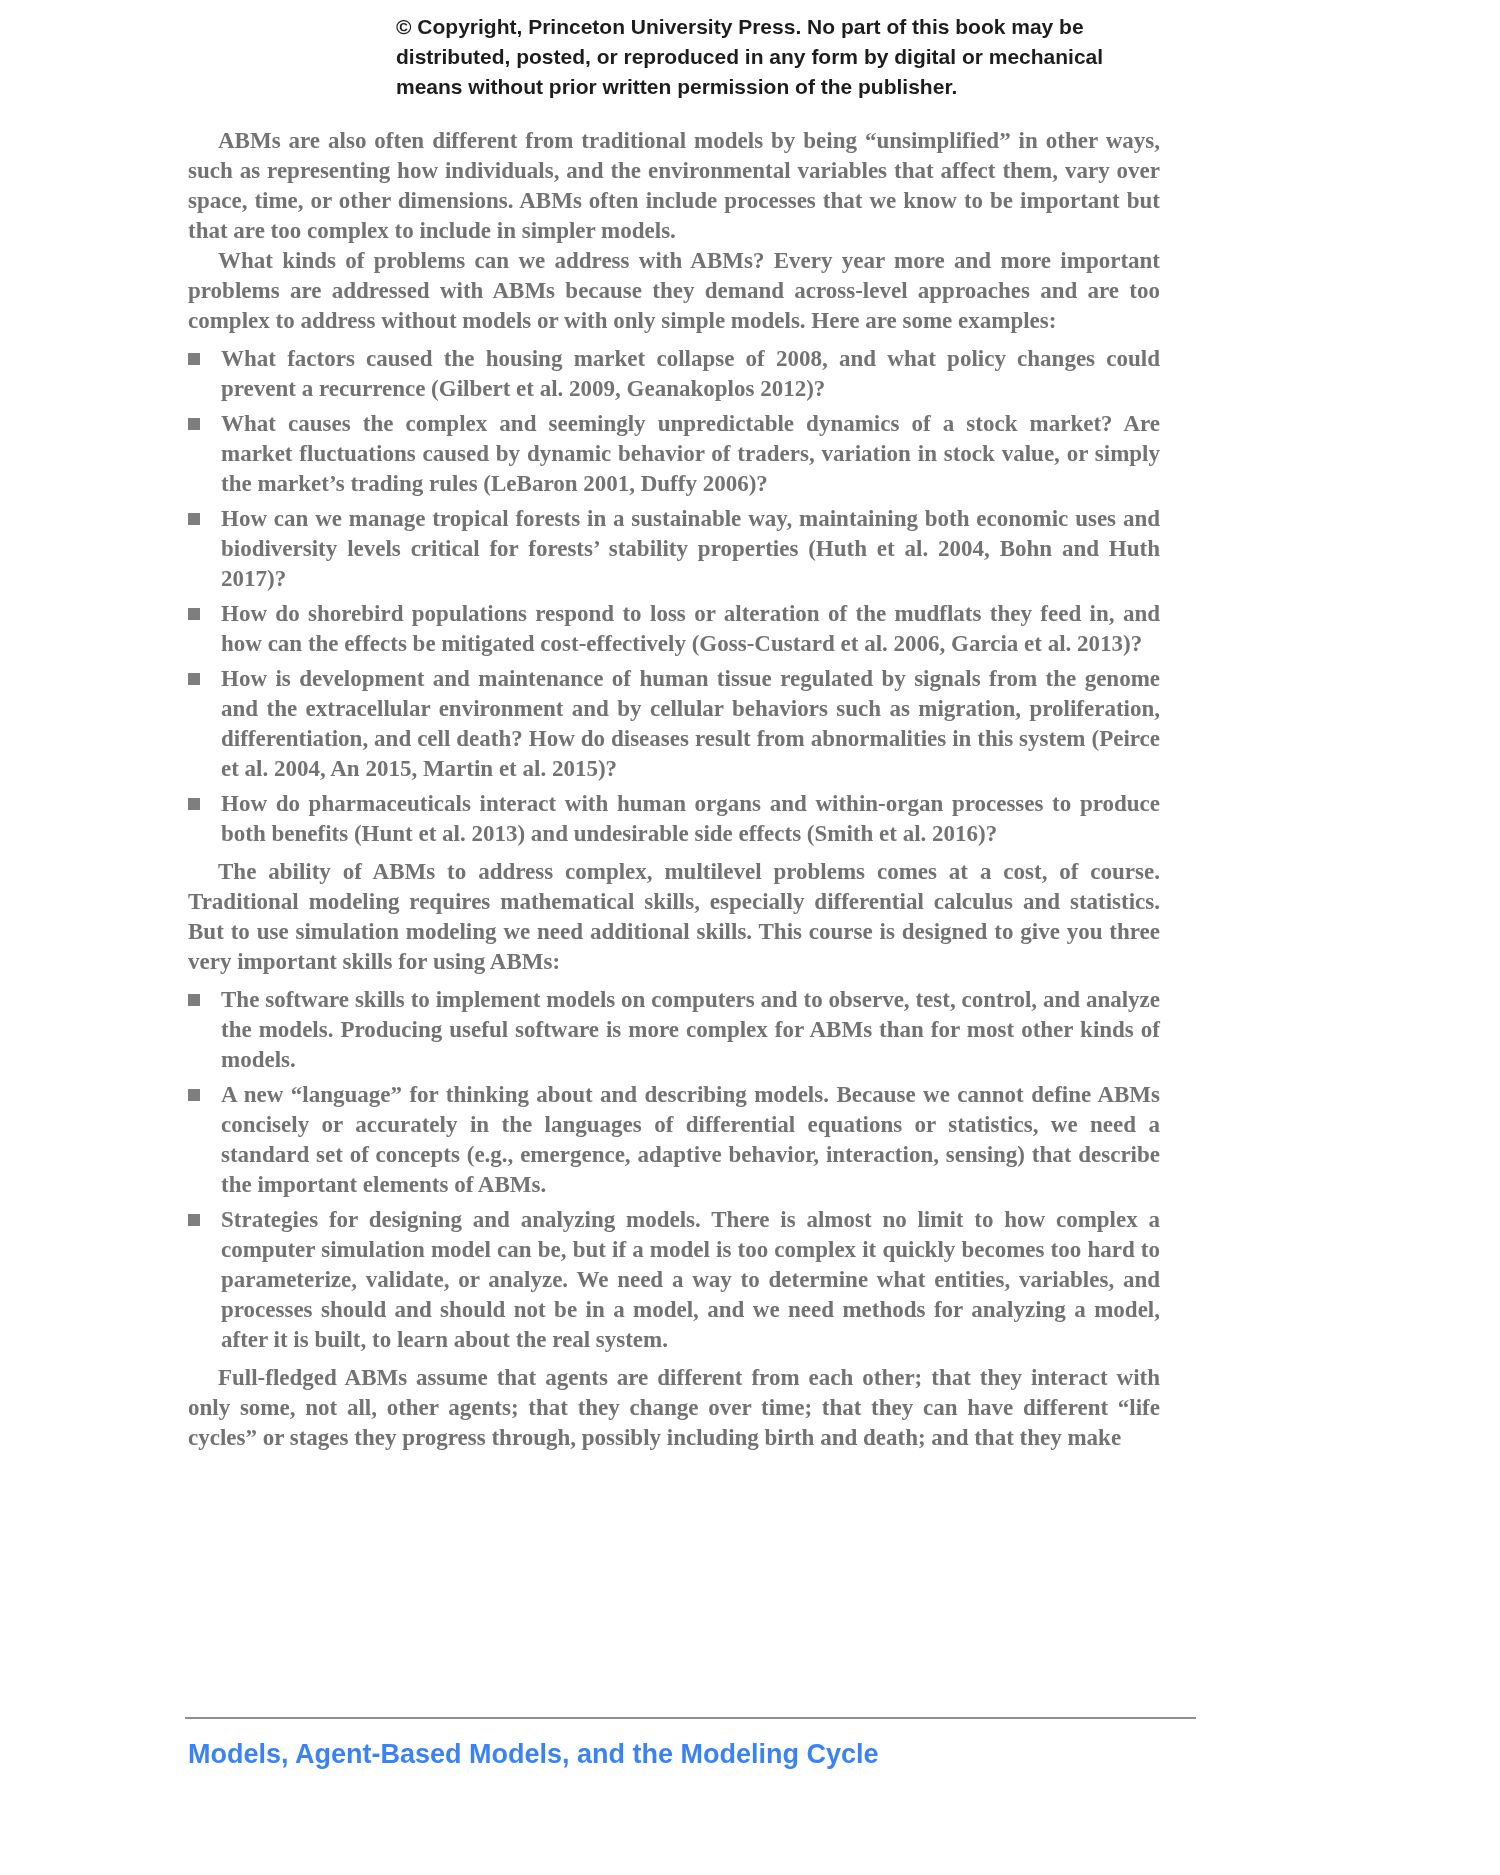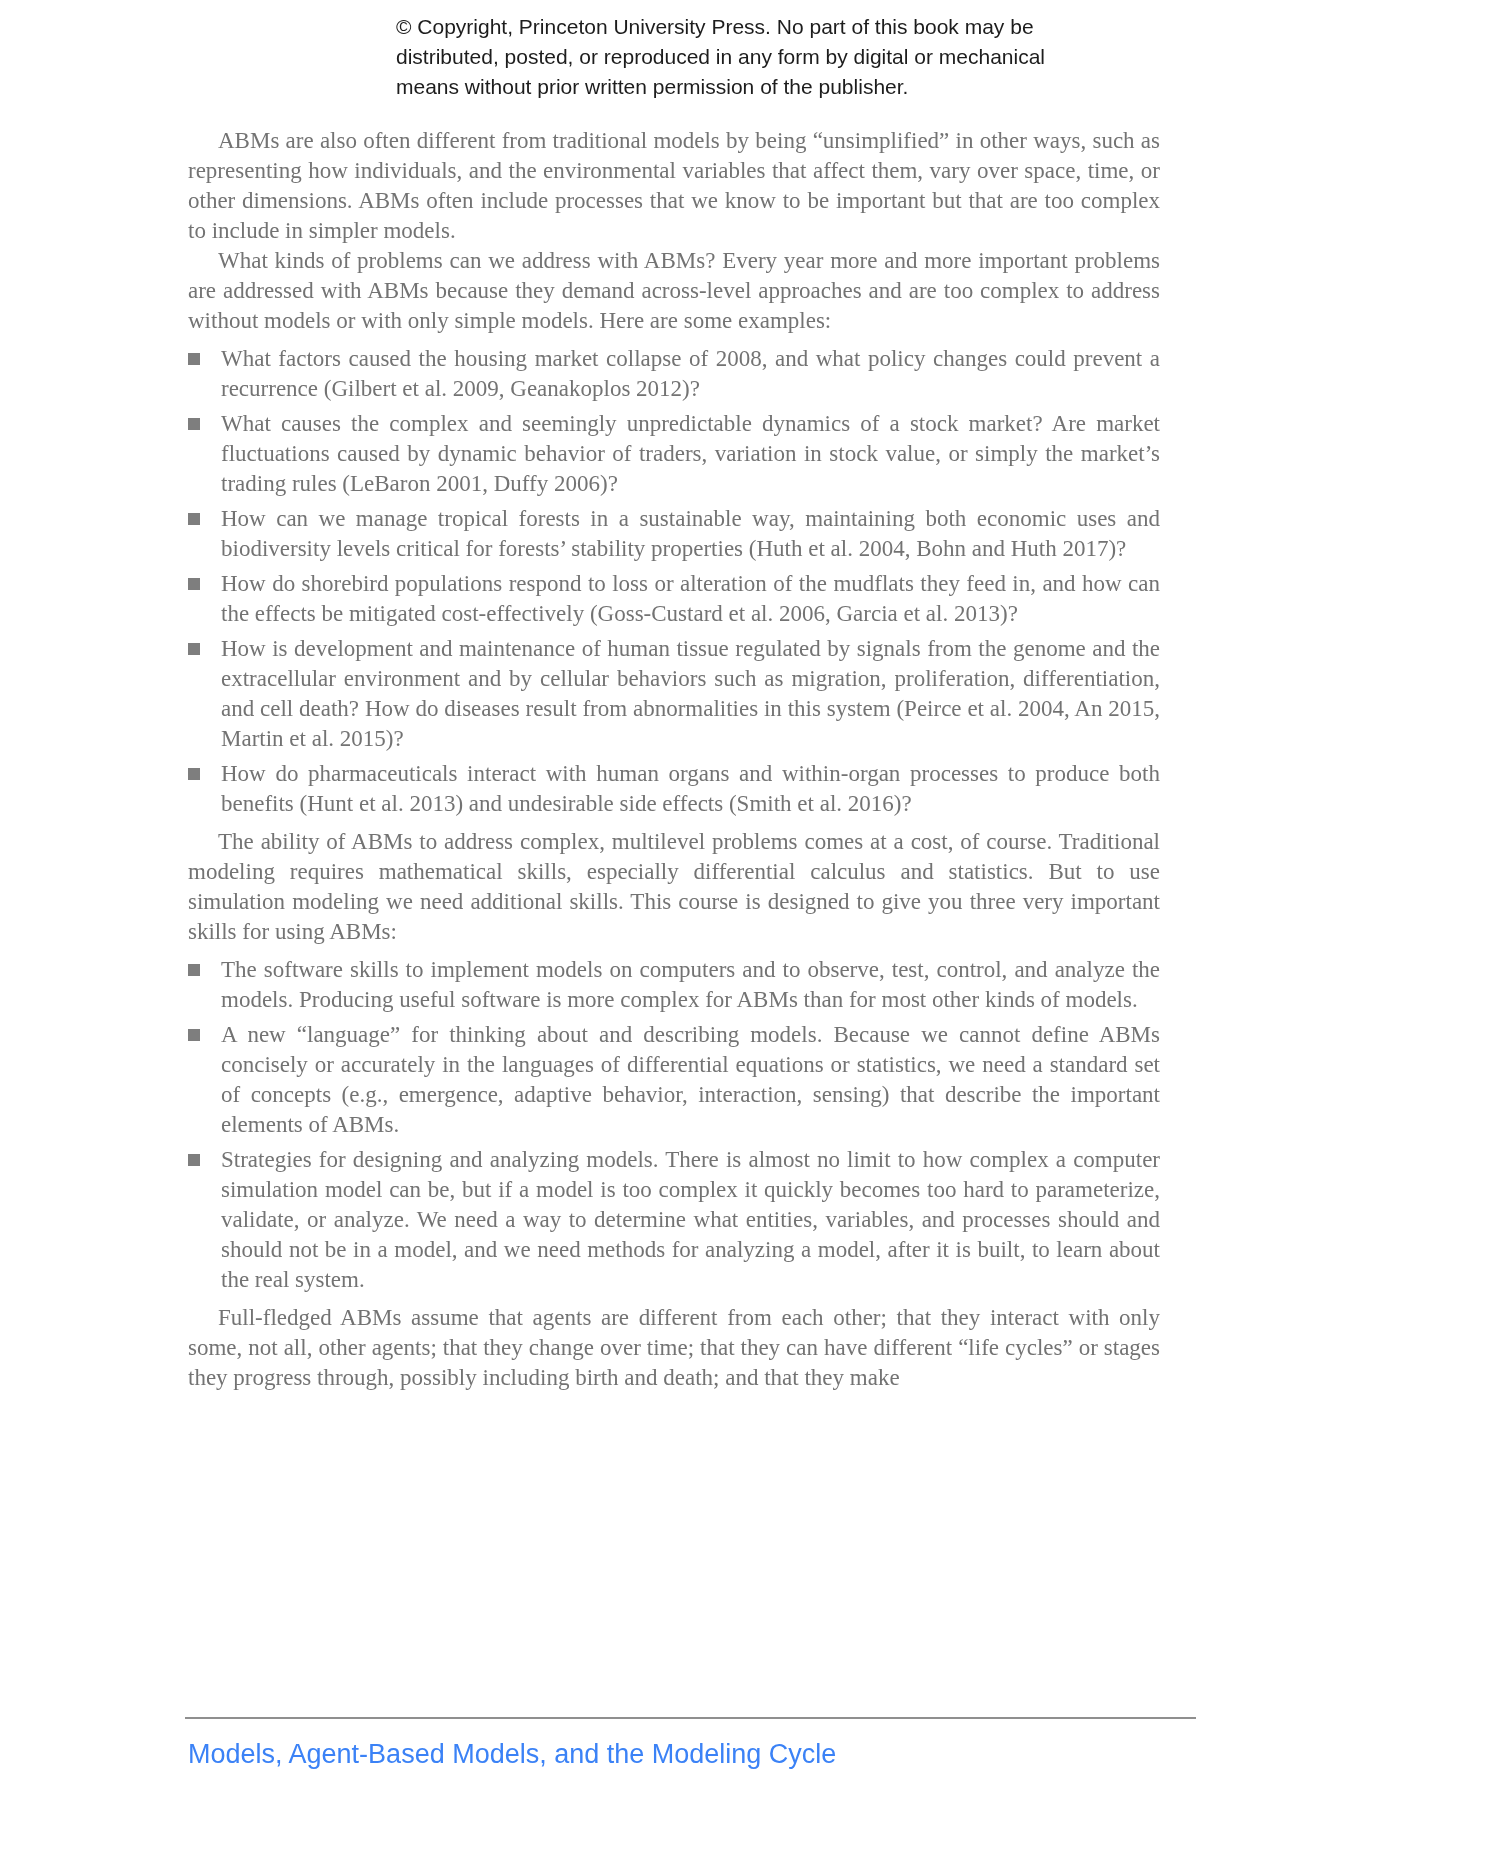--- a/index.html
+++ b/index.html
@@ -3,20 +3,21 @@
 <meta charset="utf-8">
 <style>
   html, body { margin: 0; padding: 0; background: #ffffff; }
   .page {
     position: relative;
     width: 1196px;
     height: 1875px;
     background: #ffffff;
     font-family: "Liberation Serif", serif;
     overflow: hidden;
+    font-weight: bold;
   }
   .copyright {
     position: absolute;
     left: 396px;
     top: 12px;
     font-family: "Liberation Sans", sans-serif;
     font-size: 21px;
     line-height: 30px;
     color: #1d1d1d;
     white-space: pre-line;

